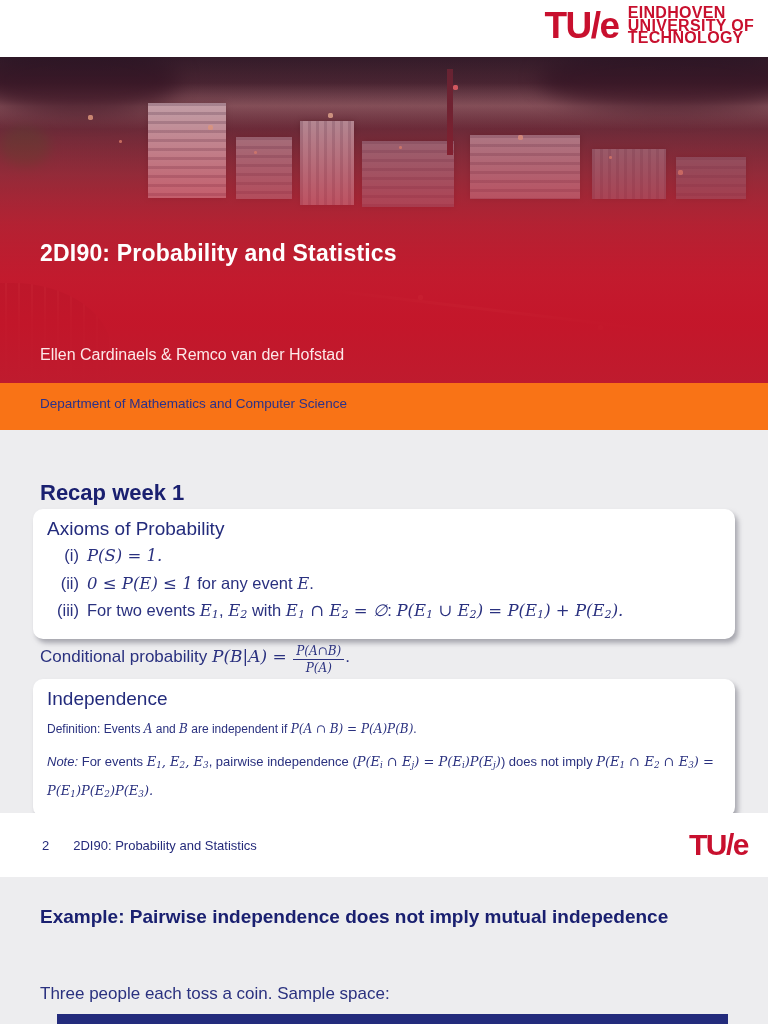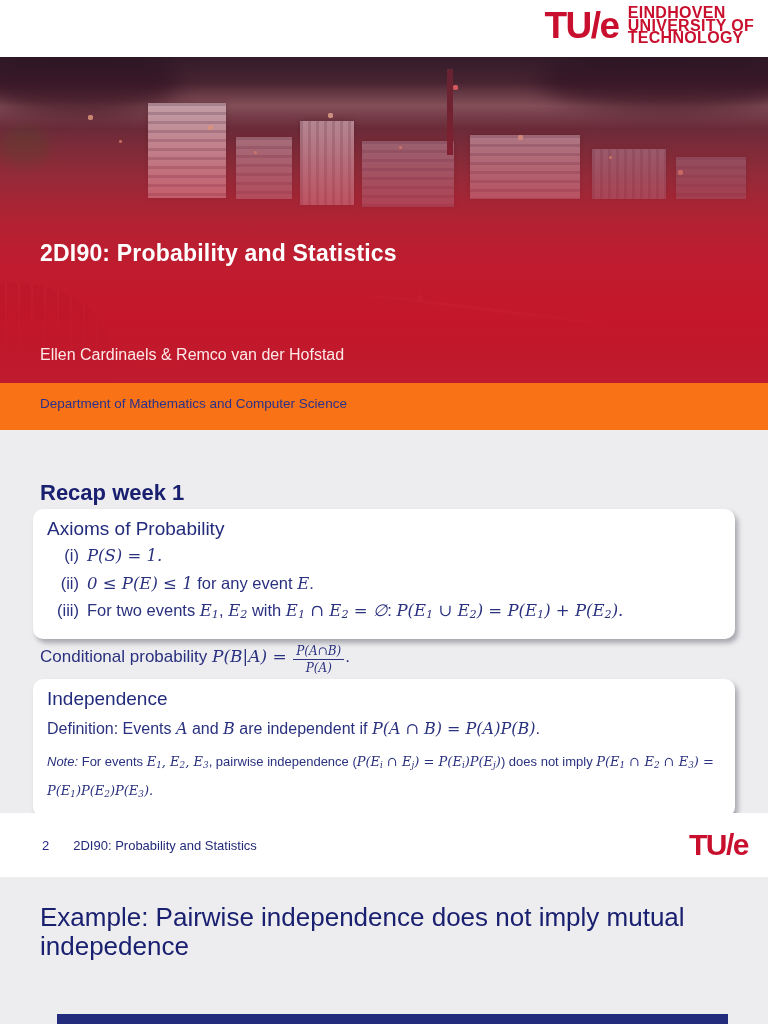--- a/index.html
+++ b/index.html
@@ -64,34 +64,34 @@
   .sg-plain{}
   .sg-math{font-family:"DejaVu Serif",serif;font-style:italic;}
   .sg-sub{font-family:"DejaVu Serif",serif;font-style:italic;font-size:68%;vertical-align:-0.22em;}
   .sg-em{font-style:italic;}
 
   .cond-line{position:absolute;left:40px;top:640px;font-size:17px;color:#2A317F;}
   .frac{display:inline-block;vertical-align:middle;text-align:center;font-size:12px;line-height:1.2;margin:0 1px;}
   .frac .num{display:block;padding:4px 3px 1px;border-bottom:1.3px solid #2A317F;}
   .frac .den{display:block;padding-top:1px;}
 
-  .def-line{font-size:16px;line-height:26px;color:#2A317F;margin-top:4px;}
+  .def-line{font-size:12px;line-height:26px;color:#2A317F;margin-top:4px;}
   .note-line{font-size:13px;line-height:25px;color:#2A317F;margin-top:7px;}
 
   
   .footer{position:absolute;left:0;top:813px;width:768px;height:64px;background:#ffffff;
           display:flex;align-items:center;padding:0 20px 0 42px;box-sizing:border-box;}
   .page-num{font-size:13px;color:#242A7A;}
   .course-ref{font-size:13px;color:#242A7A;margin-left:24px;}
   .footer-spacer{flex:1;}
   .footer-logo{font-size:30px;font-weight:bold;letter-spacing:-1.5px;color:#C8102E;}
 
   
-  .next-title{position:absolute;left:40px;top:903px;width:668px;font-size:26px;line-height:28.5px;
-          font-weight:normal;color:#1A2070;}
+  .next-title{position:absolute;left:40px;top:903px;width:668px;font-size:19px;line-height:28.5px;
+          font-weight:bold;color:#1A2070;}
   .next-body{position:absolute;left:40px;top:984px;font-size:17px;color:#2A317F;}
   .next-table-header{position:absolute;left:57px;top:1014px;width:671px;height:10px;background:#232B7C;}
 </style>
 </head>
 <body>
 
 <div id="page">
 
   <div class="header">
     <div class="logo-wrap">
@@ -160,15 +160,16 @@
   </div>
 
   <div class="footer">
     <span class="page-num">2</span>
     <span class="course-ref">2DI90: Probability and Statistics</span>
     <span class="footer-spacer"></span>
     <span class="footer-logo">TU/e</span>
   </div>
 
   <div class="next-title">Example: Pairwise independence does not imply mutual indepedence</div>
+  <div class="next-body">Three people each toss a coin. Sample space:</div>
   <div class="next-table-header"></div>
 
 </div>
 
 </body></html>

